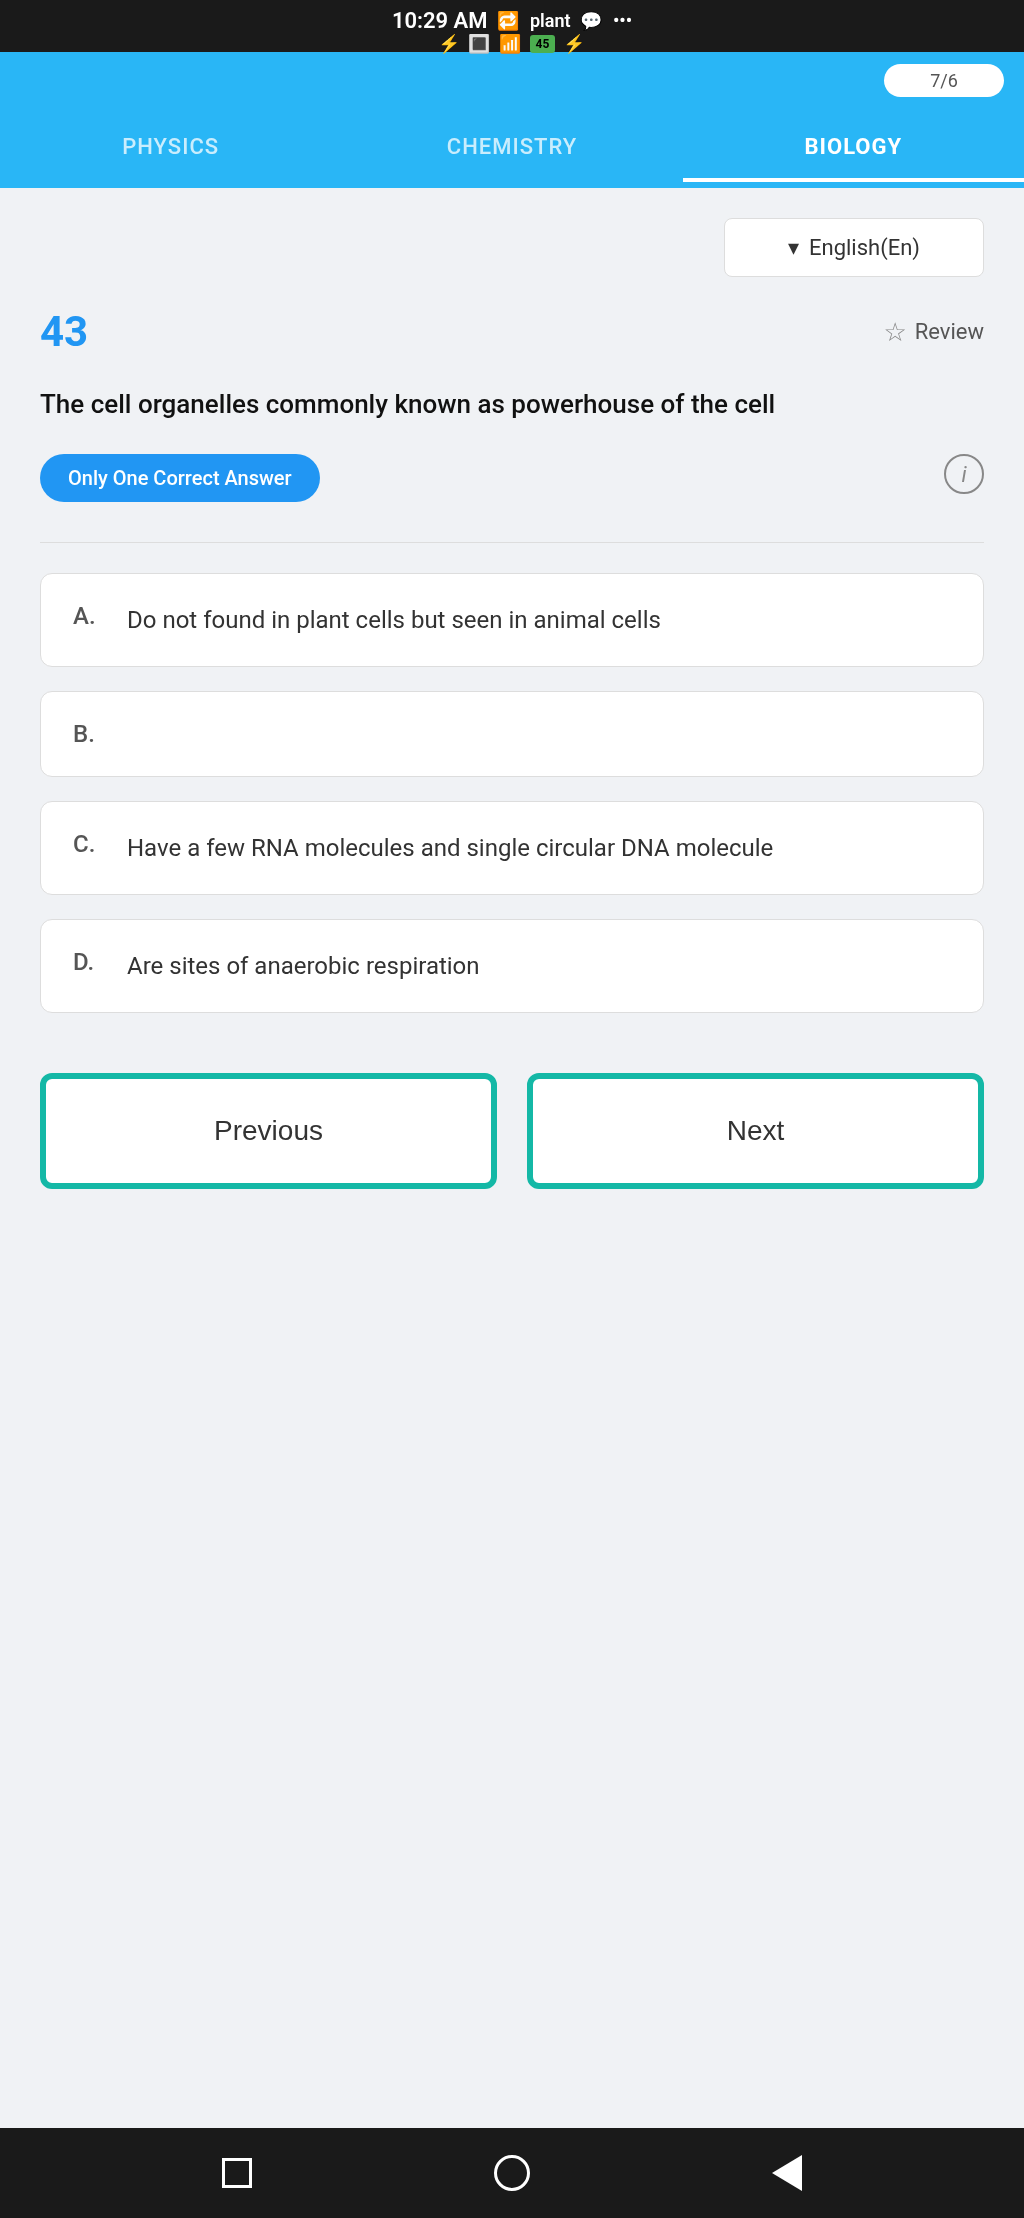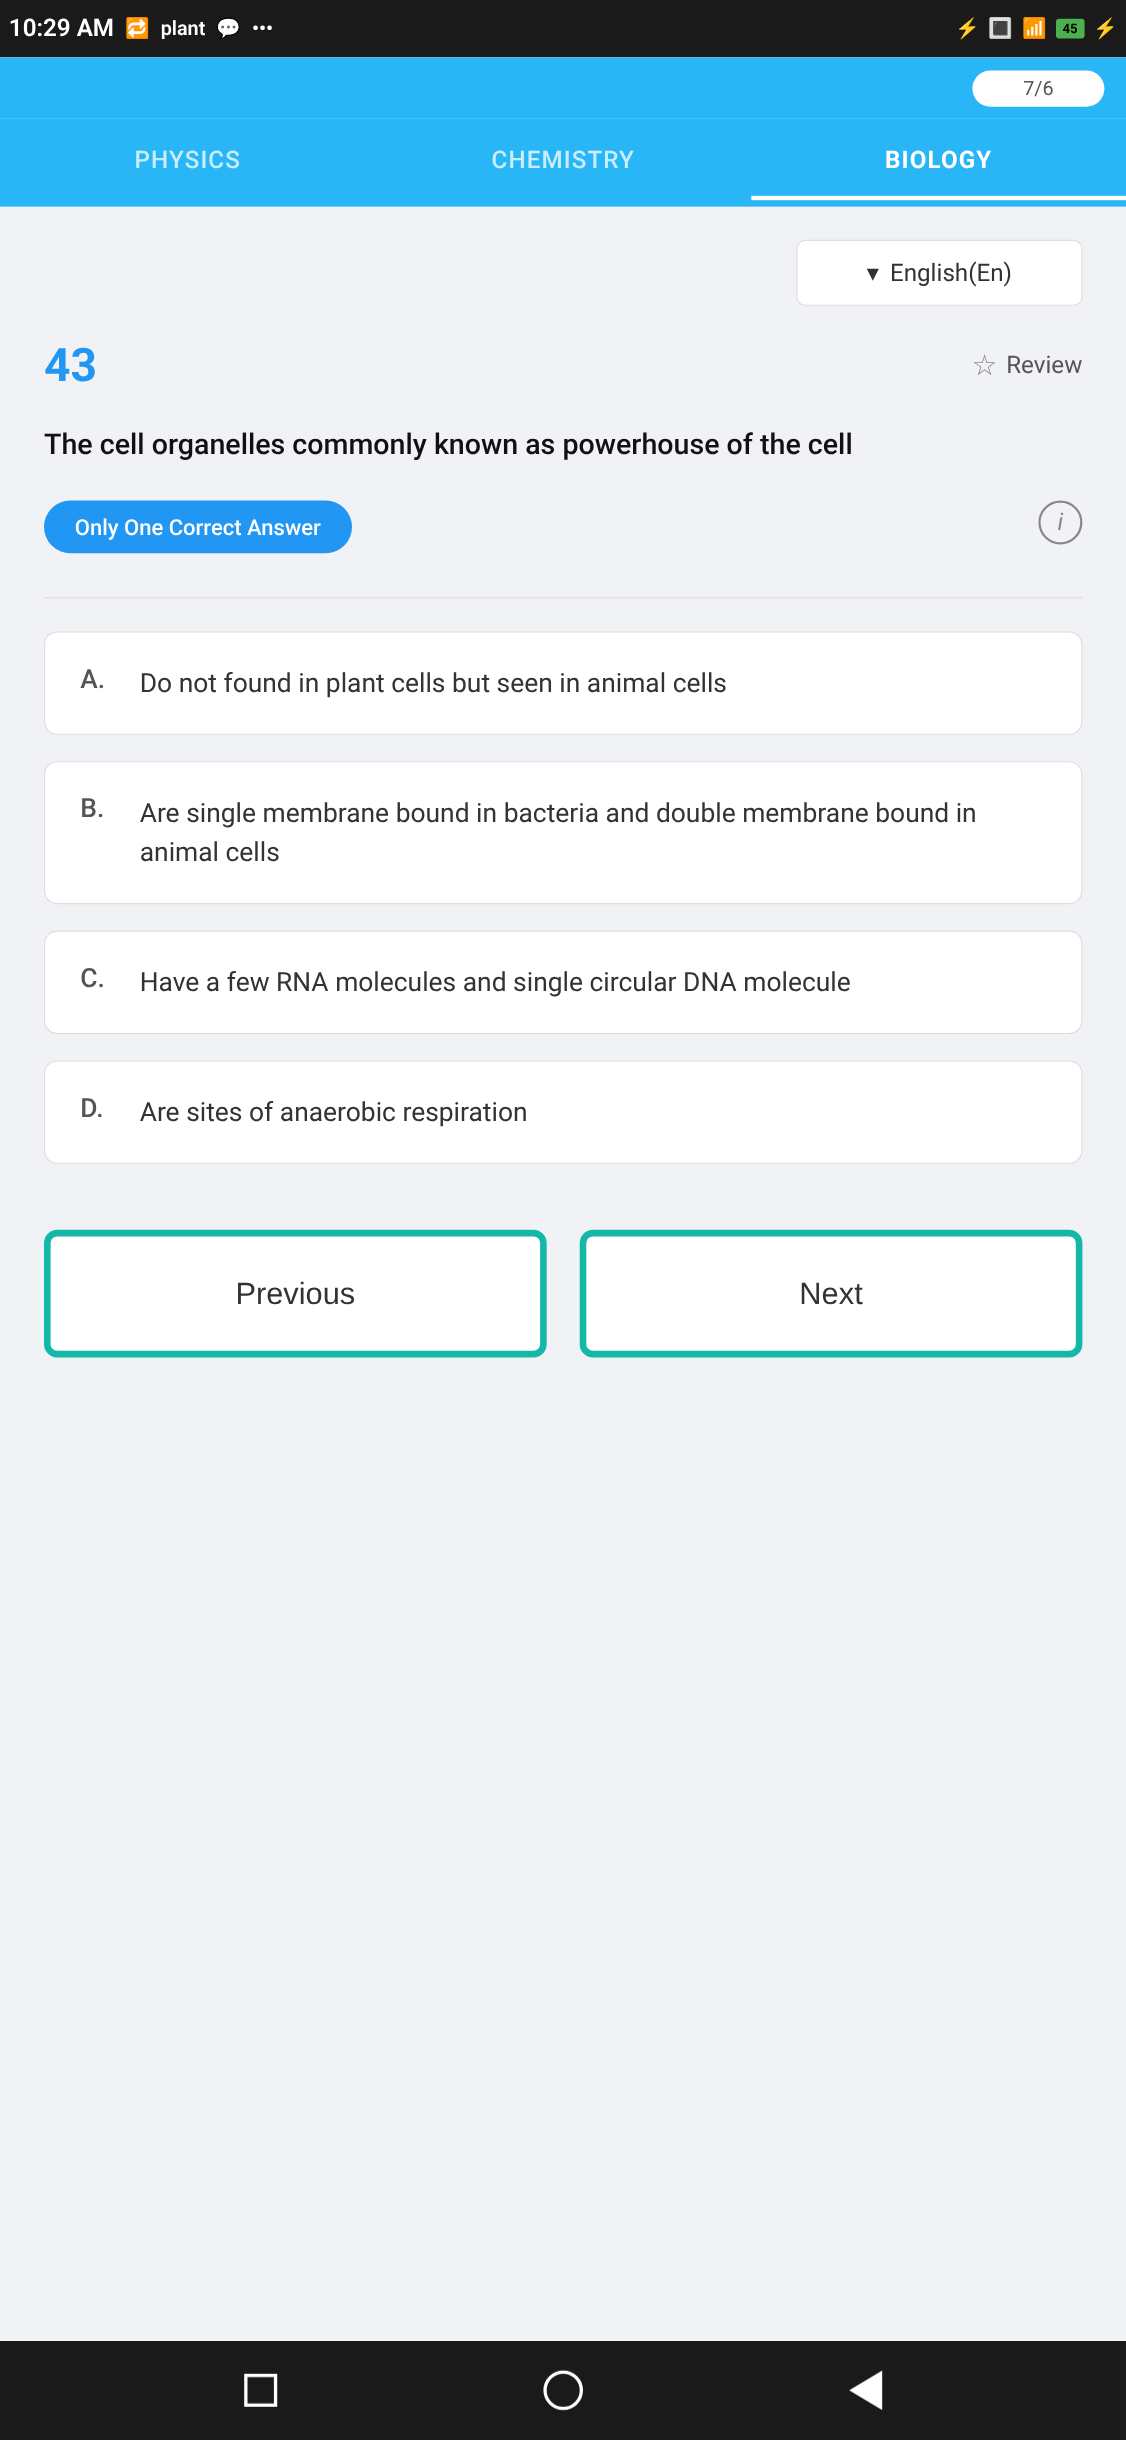--- a/index.html
+++ b/index.html
@@ -12,22 +12,23 @@
       overflow-x: hidden;
     }
 
     
     .status-bar {
       background: #1a1a1a;
       color: white;
       display: flex;
       justify-content: space-between;
       align-items: center;
-      padding: 8px 8px;
+      padding: 8px 24px;
       height: 52px;
+      flex-direction: column;
     }
     .status-left {
       display: flex;
       align-items: center;
       gap: 10px;
       font-size: 22px;
       font-weight: 600;
     }
     .status-icons {
       display: flex;
@@ -352,21 +353,20 @@
 
   <div class="options-container">
 
     <div class="option-card">
       <span class="option-label">A.</span>
       <span class="option-text">Do not found in plant cells but seen in animal cells</span>
     </div>
 
     <div class="option-card">
       <span class="option-label">B.</span>
-      <span class="option-text">Are single membrane bound in bacteria and double membrane bound in animal cells</span>
     </div>
 
     <div class="option-card">
       <span class="option-label">C.</span>
       <span class="option-text">Have a few RNA molecules and single circular DNA molecule</span>
     </div>
 
     <div class="option-card">
       <span class="option-label">D.</span>
       <span class="option-text">Are sites of anaerobic respiration</span>

